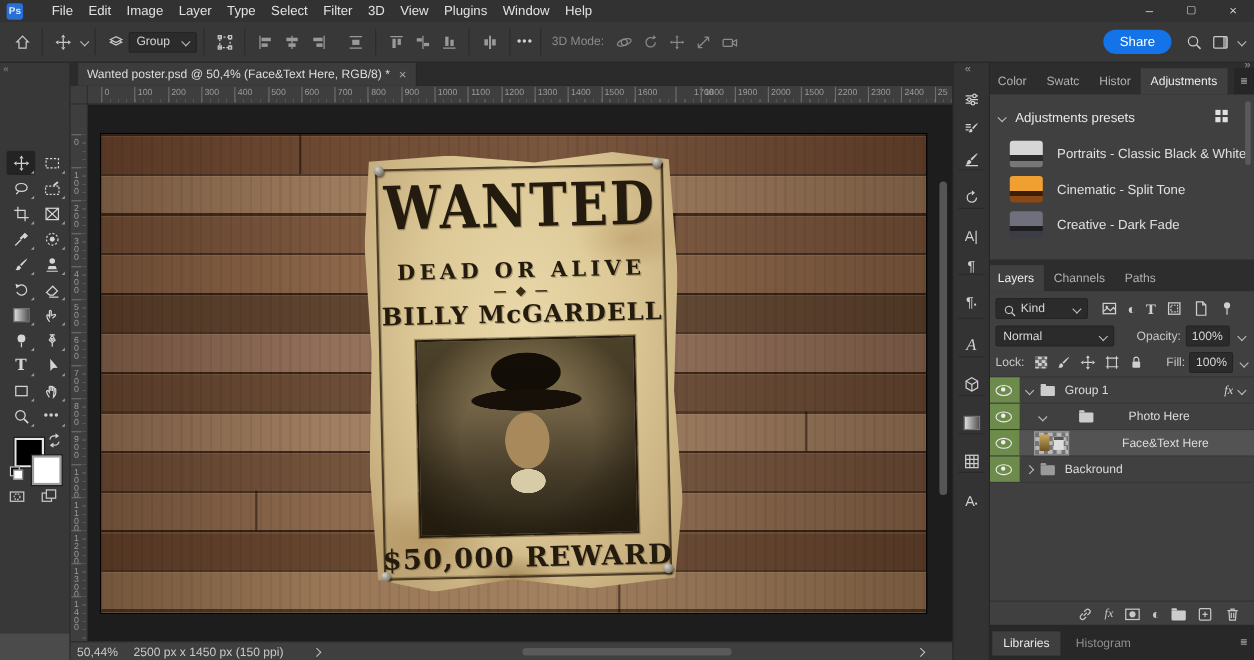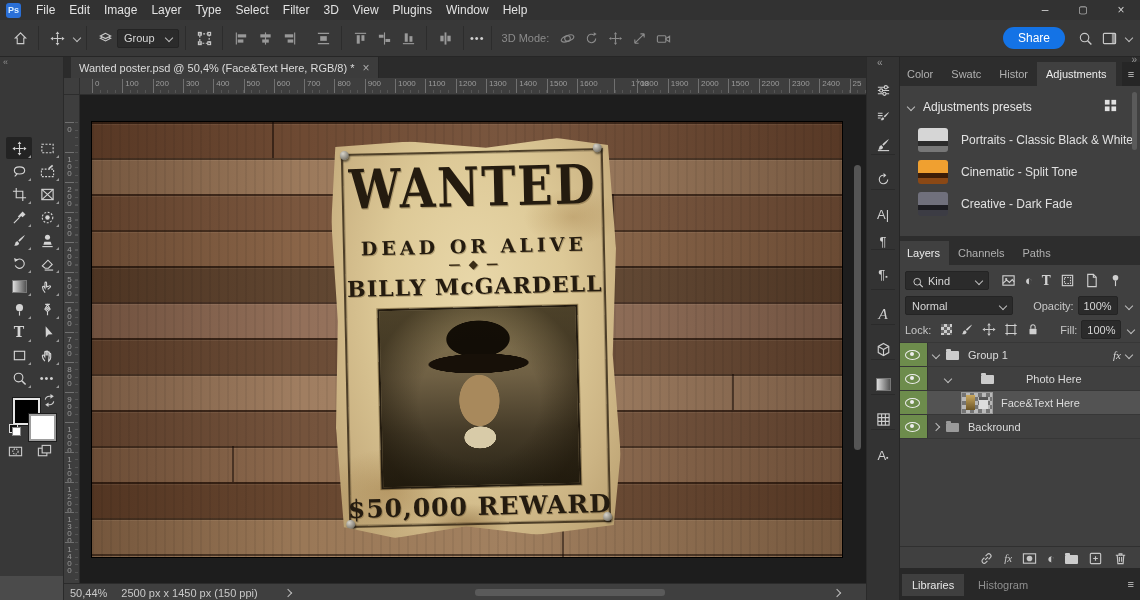--- a/index.html
+++ b/index.html
@@ -172,21 +172,21 @@
   .bmenu{position:absolute;right:6px;top:10px;color:#cfcfcf;font-size:11px;}
   svg{display:block;}
 </style>
 </head>
 <body>
 
 <div id="app">
 
   <div class="menubar">
     <div class="ps-logo">Ps</div>
-    <nav id="menu-items" style="display:flex;">
+    <nav id="menu-items" style="display:flex;margin-left:11px;">
         <span class="menu-item">File</span>
         <span class="menu-item">Edit</span>
         <span class="menu-item">Image</span>
         <span class="menu-item">Layer</span>
         <span class="menu-item">Type</span>
         <span class="menu-item">Select</span>
         <span class="menu-item">Filter</span>
         <span class="menu-item">3D</span>
         <span class="menu-item">View</span>
         <span class="menu-item">Plugins</span>
@@ -813,21 +813,21 @@
           <div class="lrow-content" style="padding-left: 18px; gap: 23px;">
             <span class="chev" style="margin: 0px 7px 0px 0px;"></span>
             <span class="folder" style="margin-right: 9px;"></span>
             <span>Photo Here</span>
           </div>
         </div>
         <div class="lrow sel">
           <div class="eyecell" style="background: rgb(109, 140, 76);">
             <span class="eye"></span>
           </div>
-          <div class="lrow-content" style="padding-left: 34px;">
+          <div class="lrow-content" style="padding-left: 13px; gap: 40px;">
             <span class="sothumb" style="margin-right: 8px;"></span>
             <span>Face&amp;Text Here</span>
           </div>
         </div>
         <div class="lrow">
           <div class="eyecell" style="background: rgb(109, 140, 76);">
             <span class="eye"></span>
           </div>
           <div class="lrow-content" style="padding-left: 6px;">
             <span class="chev r" style="margin: 0px 7px 0px 0px;"></span>

